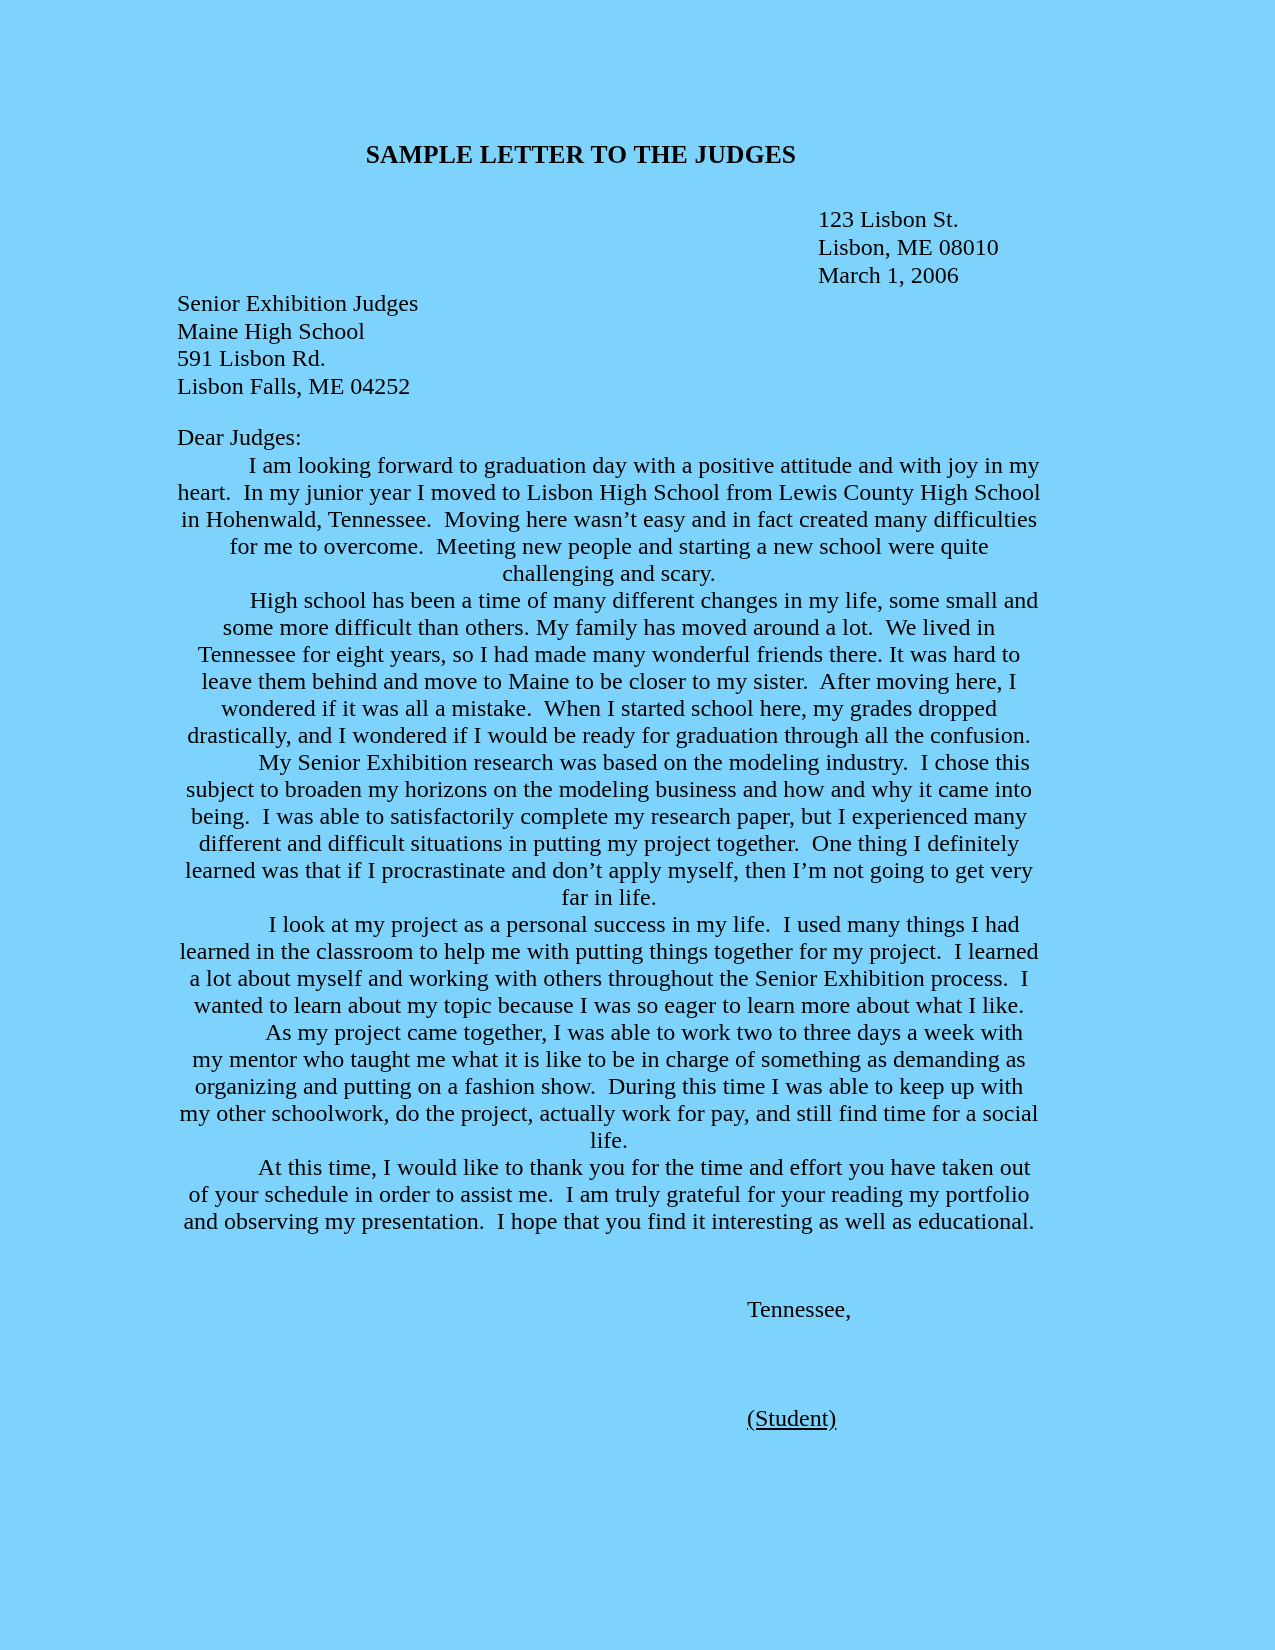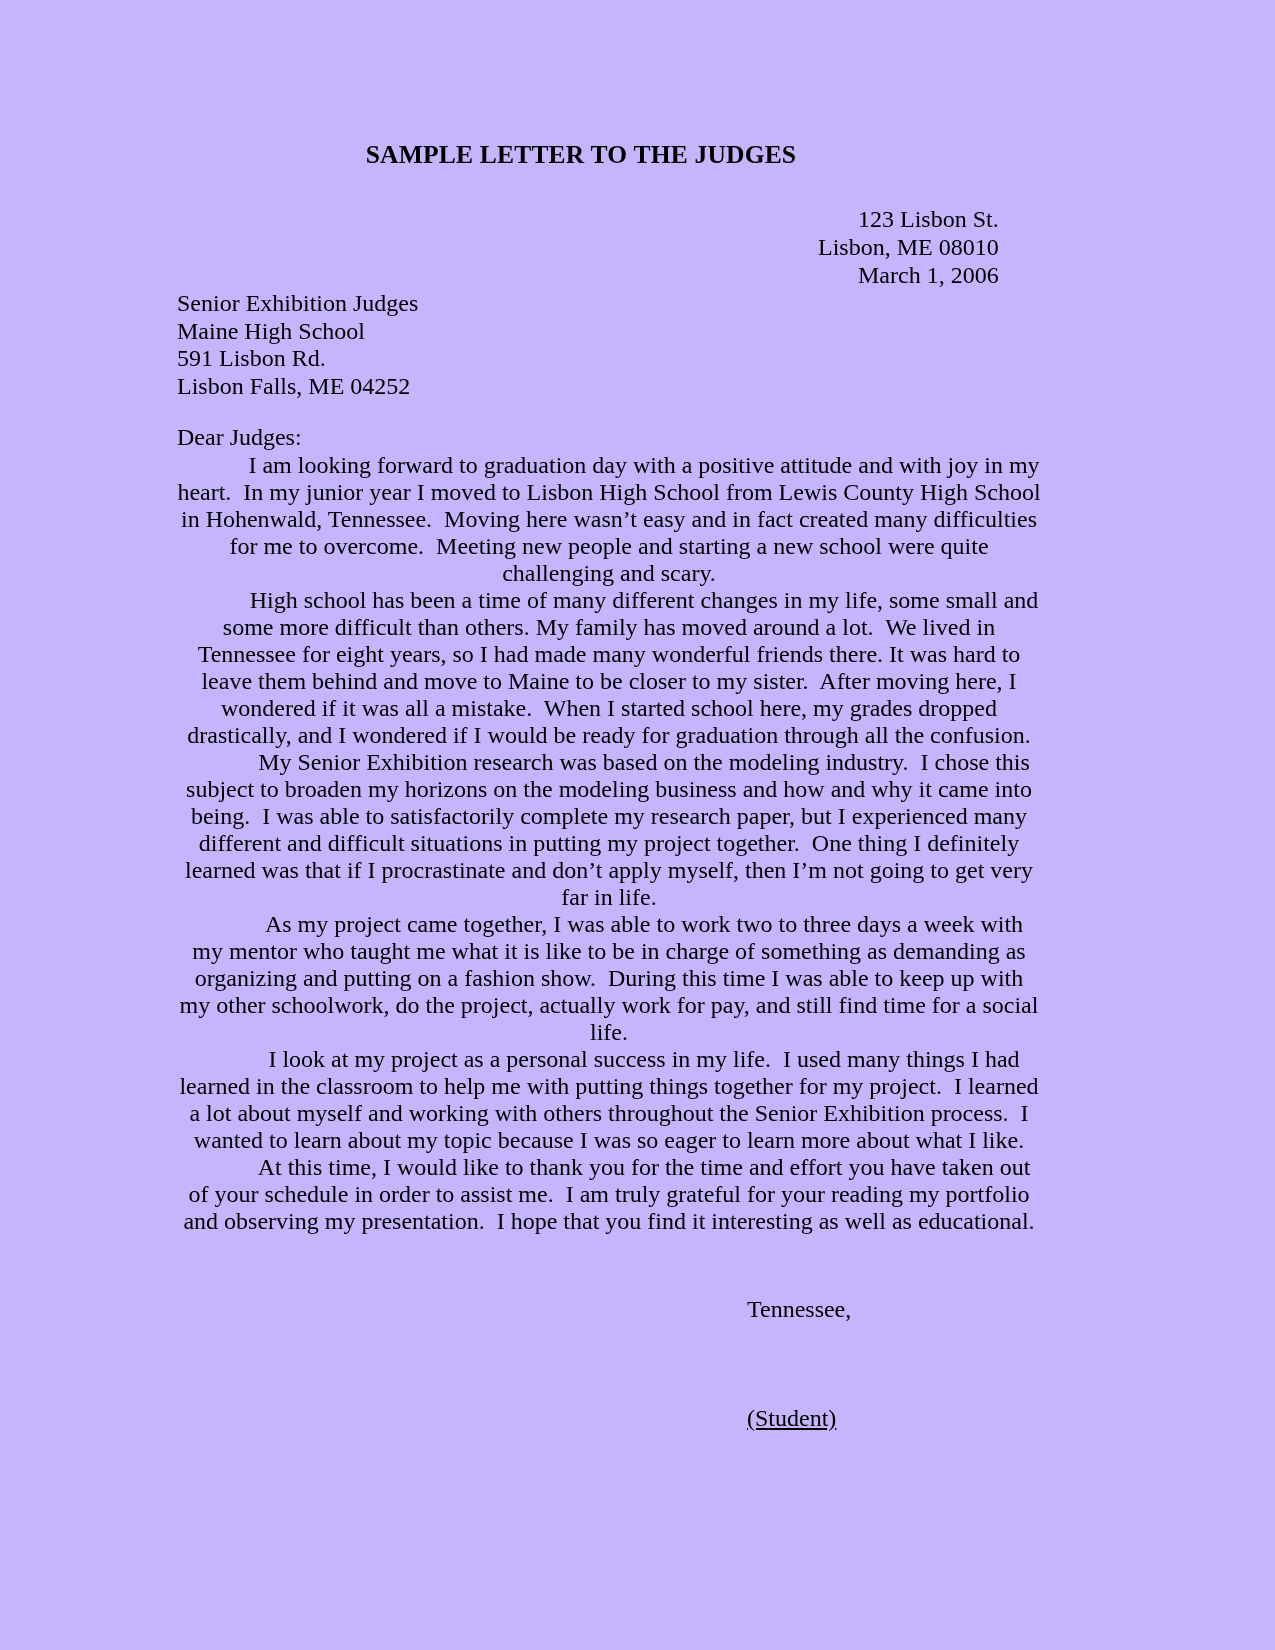--- a/index.html
+++ b/index.html
@@ -16,21 +16,21 @@
     color: #000000;
     -webkit-font-smoothing: antialiased;
   }
 
   .page {
     position: absolute;
     left: 0;
     top: 0;
     width: 1275px;
     height: 1650px;
-    background: #c4b5fd;
+    background: #7dd3fc;
   }
 
   
   .doc-title {
     position: absolute;
     left: 177px;
     top: 140px;
     width: 864px;
     text-align: center;
     font-weight: bold;
@@ -43,21 +43,21 @@
   }
 
   
   .return-address {
     position: absolute;
     left: 818px;
     top: 205px;
     font-size: 24px;
     line-height: 28px;
   }
-  .return-address .addr-line { white-space: pre; text-align: right; }
+  .return-address .addr-line { white-space: pre; }
 
   
   .inside-address {
     position: absolute;
     left: 177px;
     top: 290px;
     font-size: 24px;
     line-height: 27.5px;
   }
   .inside-address .addr-line { white-space: pre; }
@@ -124,22 +124,22 @@
     <div class="addr-line">591 Lisbon Rd.</div>
     <div class="addr-line">Lisbon Falls, ME 04252</div>
   </div>
 
   <div class="salutation">Dear Judges:</div>
 
   <div class="letter-body">
     <p>I am looking forward to graduation day with a positive attitude and with joy in my heart.  In my junior year I moved to Lisbon High School from Lewis County High School in Hohenwald, Tennessee.  Moving here wasn’t easy and in fact created many difficulties for me to overcome.  Meeting new people and starting a new school were quite challenging and scary.</p>
     <p>High school has been a time of many different changes in my life, some small and some more difficult than others. My family has moved around a lot.  We lived in Tennessee for eight years, so I had made many wonderful friends there. It was hard to leave them behind and move to Maine to be closer to my sister.  After moving here, I wondered if it was all a mistake.  When I started school here, my grades dropped drastically, and I wondered if I would be ready for graduation through all the confusion.</p>
     <p>My Senior Exhibition research was based on the modeling industry.  I chose this subject to broaden my horizons on the modeling business and how and why it came into being.  I was able to satisfactorily complete my research paper, but I experienced many different and difficult situations in putting my project together.  One thing I definitely learned was that if I procrastinate and don’t apply myself, then I’m not going to get very far in life.</p>
+    <p>I look at my project as a personal success in my life.  I used many things I had learned in the classroom to help me with putting things together for my project.  I learned a lot about myself and working with others throughout the Senior Exhibition process.  I wanted to learn about my topic because I was so eager to learn more about what I like.</p>
     <p>As my project came together, I was able to work two to three days a week with my mentor who taught me what it is like to be in charge of something as demanding as organizing and putting on a fashion show.  During this time I was able to keep up with my other schoolwork, do the project, actually work for pay, and still find time for a social life.</p>
-    <p>I look at my project as a personal success in my life.  I used many things I had learned in the classroom to help me with putting things together for my project.  I learned a lot about myself and working with others throughout the Senior Exhibition process.  I wanted to learn about my topic because I was so eager to learn more about what I like.</p>
     <p>At this time, I would like to thank you for the time and effort you have taken out of your schedule in order to assist me.  I am truly grateful for your reading my portfolio and observing my presentation.  I hope that you find it interesting as well as educational.</p>
   </div>
 
   <div class="closing">Tennessee,</div>
 
   <div class="signature-name">(Student)</div>
 
 </div>
 
 </body></html>

